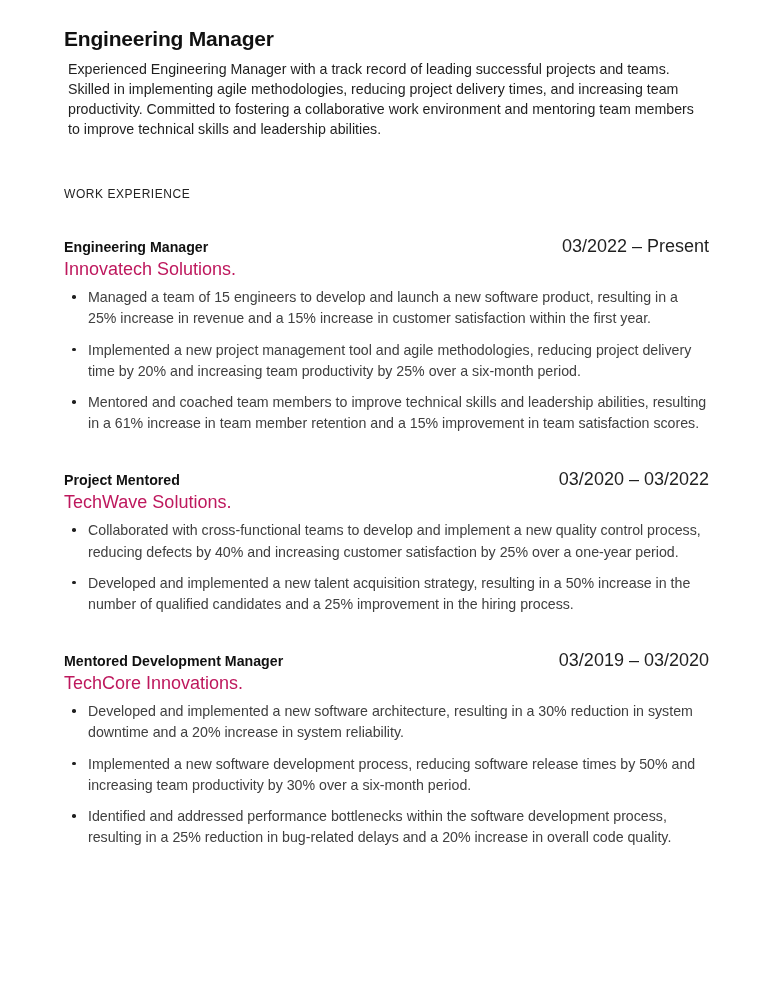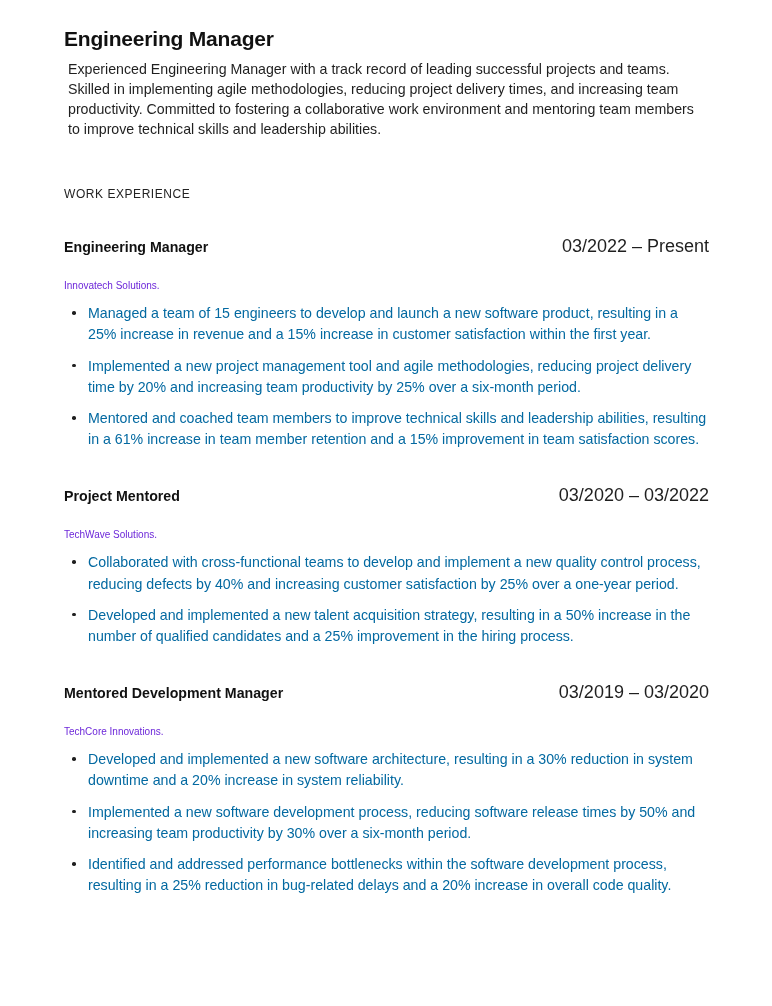--- a/index.html
+++ b/index.html
@@ -62,36 +62,36 @@
     color: #111111;
     line-height: 20px;
   }
   .job-dates {
     font-size: 18px;
     color: #1f1f1f;
     line-height: 20px;
     white-space: nowrap;
   }
   .job-company {
-    font-size: 10px;
-    color: #6d28d9;
+    font-size: 18px;
+    color: #be185d;
     line-height: 21px;
-    margin-top: 18px;
+    margin-top: 2px;
   }
   .bullets {
     list-style: none;
     margin: 7px 0 0 0;
     padding: 0;
   }
   .bullet {
     position: relative;
     padding-left: 24px;
     font-size: 14.2px;
     line-height: 21.2px;
-    color: #0369a1;
+    color: #404040;
     margin-bottom: 10px;
     max-width: 625px;
   }
   .bullet:last-child {
     margin-bottom: 0;
   }
   .bullet .dot {
     position: absolute;
     left: 8px;
     top: 8px;

